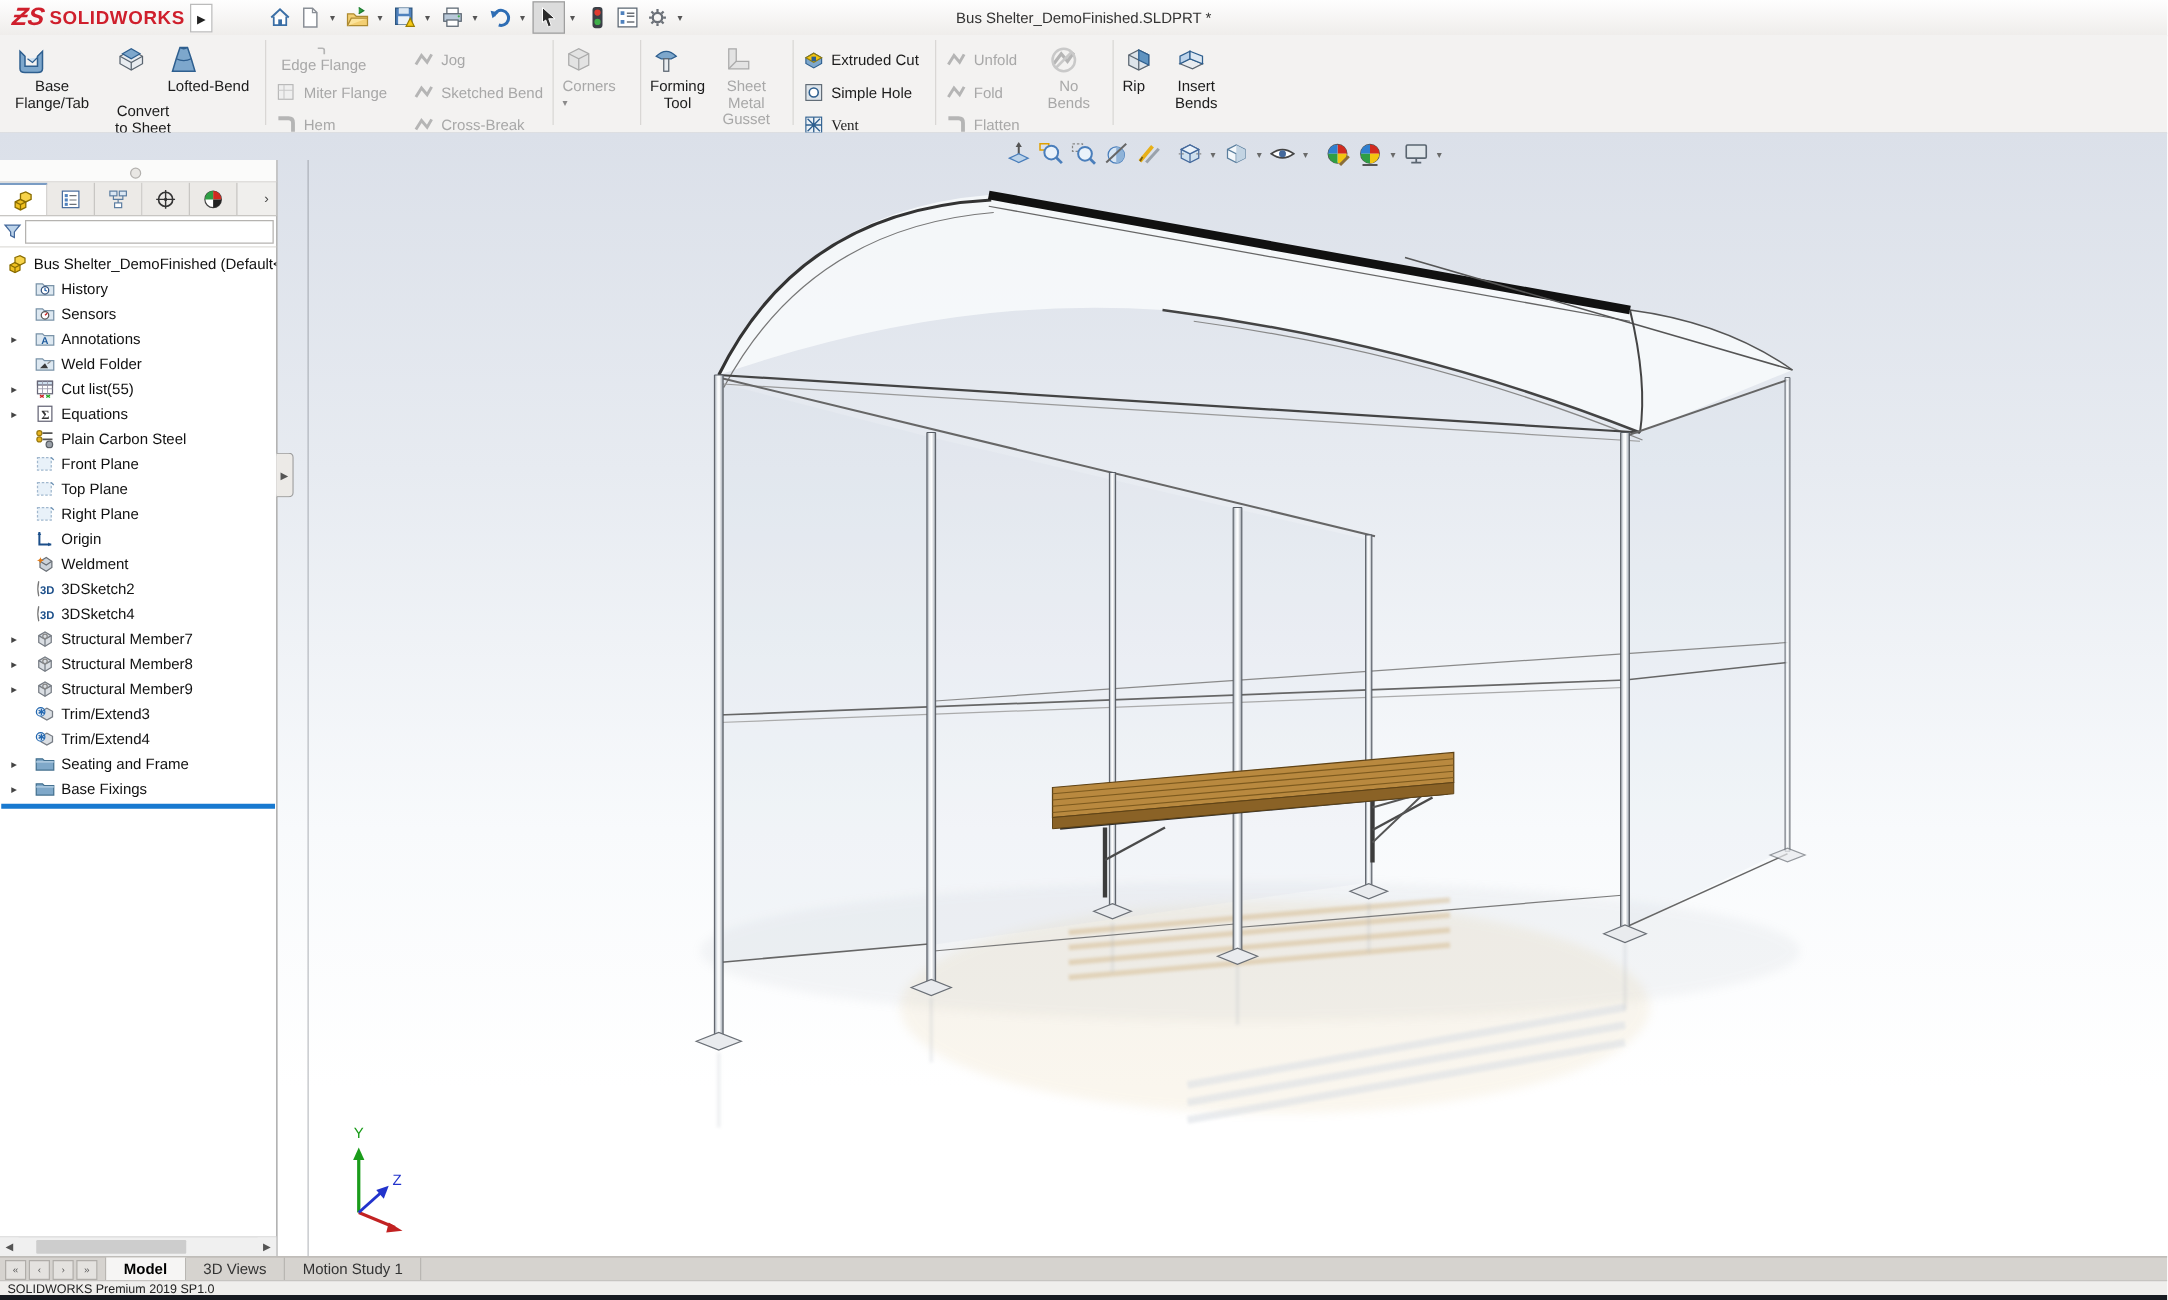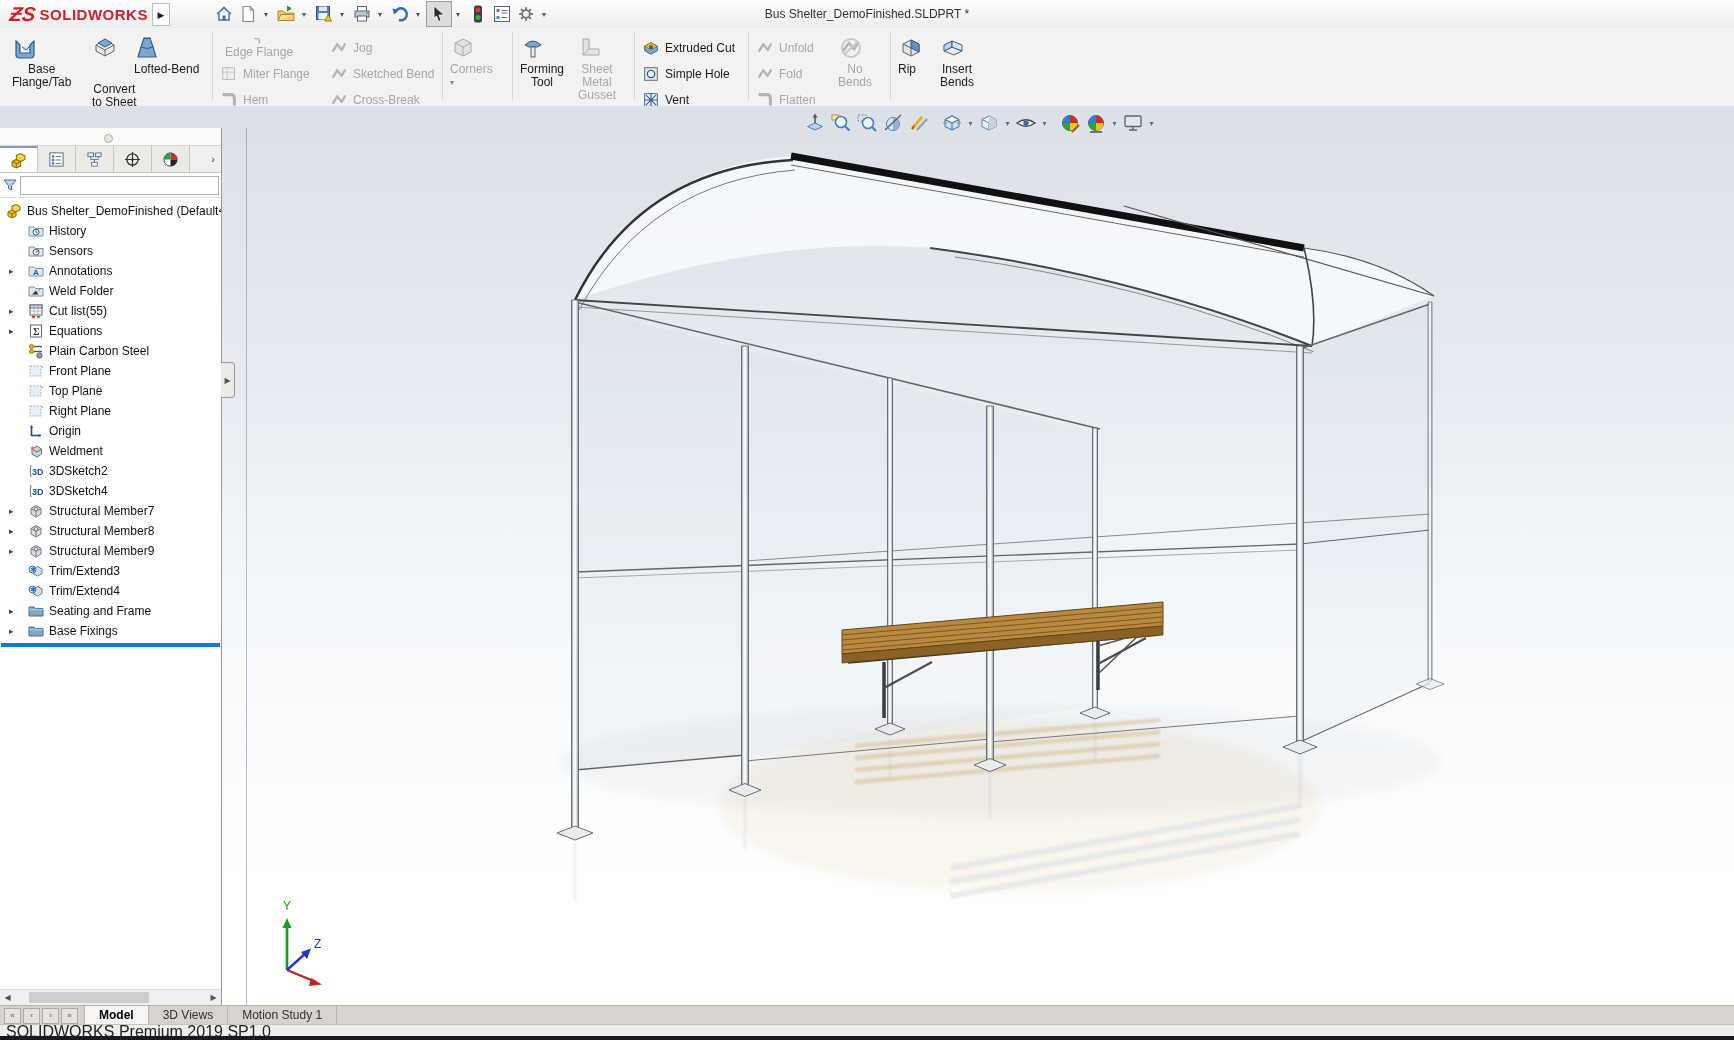--- a/index.html
+++ b/index.html
@@ -64,21 +64,21 @@
   .sbtn{width:15px;height:15px;display:flex;align-items:center;justify-content:center;font-size:8px;color:#555;background:#f0f0f0;}
   .sthumb{margin-left:14px;width:120px;height:11px;background:#cdcdcd;border-radius:1px;}
   .strack{flex:1;}
   .fm-collapse{position:absolute;left:221px;top:362px;width:13px;height:34px;background:#eceae7;border:1px solid #9b9b9b;border-left:0;border-radius:0 4px 4px 0;display:flex;align-items:center;justify-content:center;font-size:8px;color:#555;z-index:8;}
   
   .modeltabs{position:absolute;left:0;top:1005px;width:1734px;height:19px;background:#d6d3cf;border-top:1px solid #b5b2ae;display:flex;align-items:stretch;z-index:9;}
   .mnav{display:flex;align-items:center;padding:0 4px;border-right:1px solid #b9b6b2;}
   .mnav span{width:15px;height:14px;border:1px solid #b0ada9;background:#e4e2df;margin-right:2px;text-align:center;line-height:13px;font-size:8px;color:#555;}
   .mtab{padding:0 14px;line-height:18px;font-size:12px;color:#333;border-right:1px solid #b9b6b2;}
   .mtab.active{background:#f6f5f4;font-weight:bold;color:#000;}
-  .statusbar{position:absolute;left:0;top:1024px;width:1734px;height:11px;background:#efeeec;border-top:1px solid #c6c4c1;font-size:16px;line-height:11px;color:#222;padding-top:1px;z-index:9;}
+  .statusbar{position:absolute;left:0;top:1024px;width:1734px;height:11px;background:#efeeec;border-top:1px solid #c6c4c1;font-size:10px;line-height:11px;color:#222;padding-top:1px;z-index:9;}
   .statusbar .stext{margin-left:6px;}
   .bottomedge{position:absolute;left:0;top:1036px;width:1734px;height:4px;background:#171b21;z-index:9;}
   .hidden-defs{position:absolute;width:0;height:0;overflow:hidden;}
 </style>
 </head>
 <body>
 
 <div id="app">
 
 <svg class="hidden-defs" aria-hidden="true">
@@ -539,21 +539,21 @@
           <use href="#r-cut"></use>
         </svg>
         <span class="rlab">Extruded Cut</span>
   </div>
   <div class="rsmall on" style="left:642px;top:35px;">
     <svg width="18" height="18">
           <use href="#r-hole"></use>
         </svg>
         <span class="rlab">Simple Hole</span>
   </div>
-  <div class="rsmall on" style="left:642px;top:61px;">
+  <div class="rsmall on" style="left:642px;top:61px;font-family:Liberation Serif, serif;">
     <svg width="18" height="18">
           <use href="#r-vent"></use>
         </svg>
         <span class="rlab">Vent</span>
   </div>
   <div class="rsep" style="left:748px;"></div>
 
   <div class="rsmall off" style="left:756px;top:9px;">
     <svg width="18" height="18">
           <use href="#r-gbend"></use>

